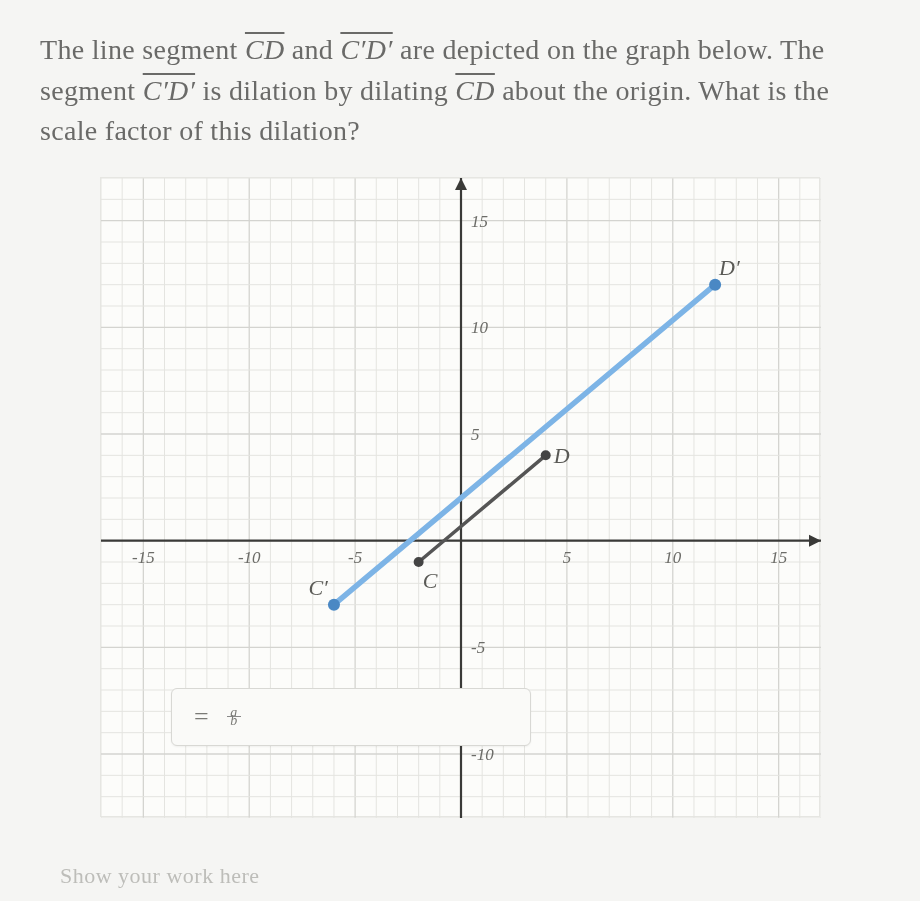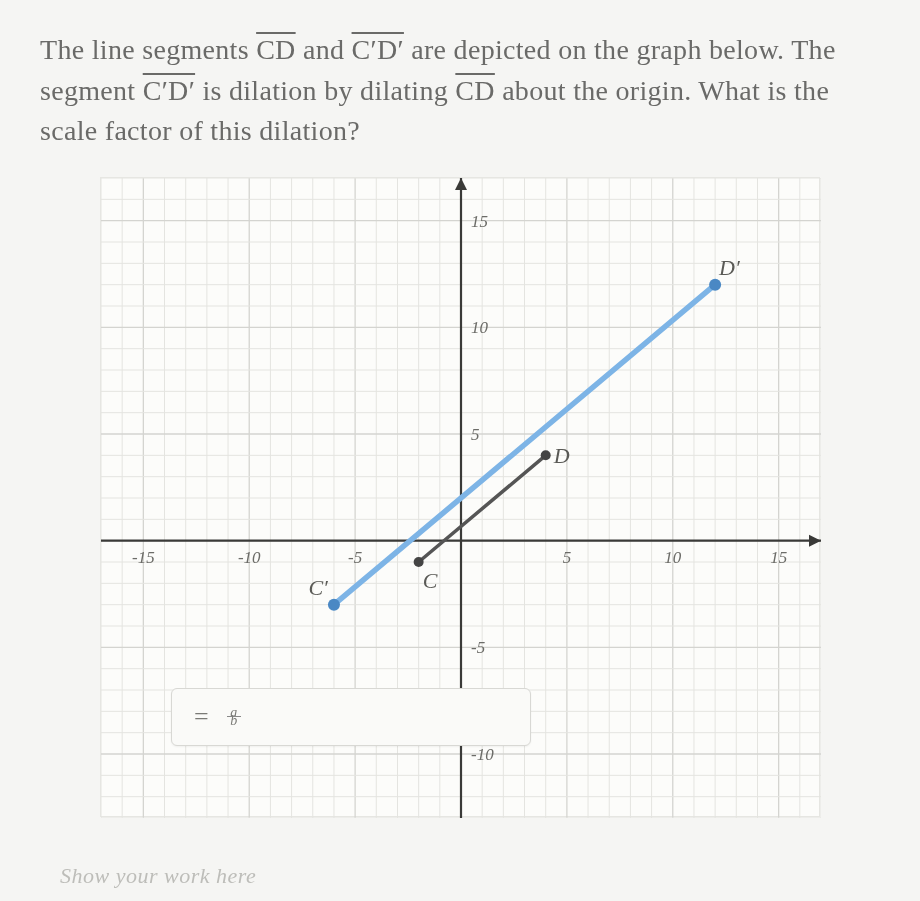--- a/index.html
+++ b/index.html
@@ -15,20 +15,21 @@
   }
   .question {
     font-size: 28px;
     line-height: 1.45;
     color: #6a6a68;
     margin-bottom: 25px;
     letter-spacing: 0.3px;
   }
   .overline {
     text-decoration: overline;
+    font-style: italic;
   }
   .graph-wrap {
     width: 720px;
     height: 640px;
     margin: 0 auto;
     position: relative;
     background: #fcfcfa;
     border: 1px solid #e6e6e2;
   }
   svg { display: block; }
@@ -57,38 +58,37 @@
     flex-direction: column;
     line-height: 0.55;
     align-items: center;
   }
   .footer-text {
     position: absolute;
     left: 60px;
     bottom: 12px;
     font-size: 22px;
     color: #bdbdb9;
-    font-style: italic;
     letter-spacing: 0.5px;
   }
   .grid-line { stroke: #e4e4e0; stroke-width: 1; }
   .grid-line-major { stroke: #d4d4d0; stroke-width: 1.3; }
   .axis { stroke: #3a3a38; stroke-width: 2.2; }
   .seg-cd { stroke: #555; stroke-width: 3.5; }
   .seg-cpdp { stroke: #7db4e6; stroke-width: 5.5; }
   .pt { fill: #4a88c4; }
   .pt-dark { fill: #444; }
   .axis-label { fill: #6c6c68; font-size: 17px; font-family: Georgia, serif; font-style: italic; }
   .pt-label { fill: #5a5a56; font-size: 22px; font-family: Georgia, serif; font-style: italic; }
 </style>
 </head>
 <body>
 
 <div class="question">
-  <span>The line segments </span><span class="overline">CD</span><span> and </span><span class="overline">C′D′</span><span> are depicted on the graph below. The segment </span><span class="overline">C′D′</span><span> is dilation by dilating </span><span class="overline">CD</span><span> about the origin. What is the scale factor of this dilation?</span>
+  <span>The line segment </span><span class="overline">CD</span><span> and </span><span class="overline">C′D′</span><span> are depicted on the graph below. The segment </span><span class="overline">C′D′</span><span> is dilation by dilating </span><span class="overline">CD</span><span> about the origin. What is the scale factor of this dilation?</span>
 </div>
 
 <div class="graph-wrap">
   <svg id="graph-svg" width="720" height="640">
       <line x1="0" y1="0" x2="0" y2="640" class="grid-line"></line>
       <line x1="21.176470588235293" y1="0" x2="21.176470588235293" y2="640" class="grid-line"></line>
       <line x1="42.35294117647059" y1="0" x2="42.35294117647059" y2="640" class="grid-line-major"></line>
       <line x1="63.529411764705884" y1="0" x2="63.529411764705884" y2="640" class="grid-line"></line>
       <line x1="84.70588235294117" y1="0" x2="84.70588235294117" y2="640" class="grid-line"></line>
       <line x1="105.88235294117648" y1="0" x2="105.88235294117648" y2="640" class="grid-line"></line>

